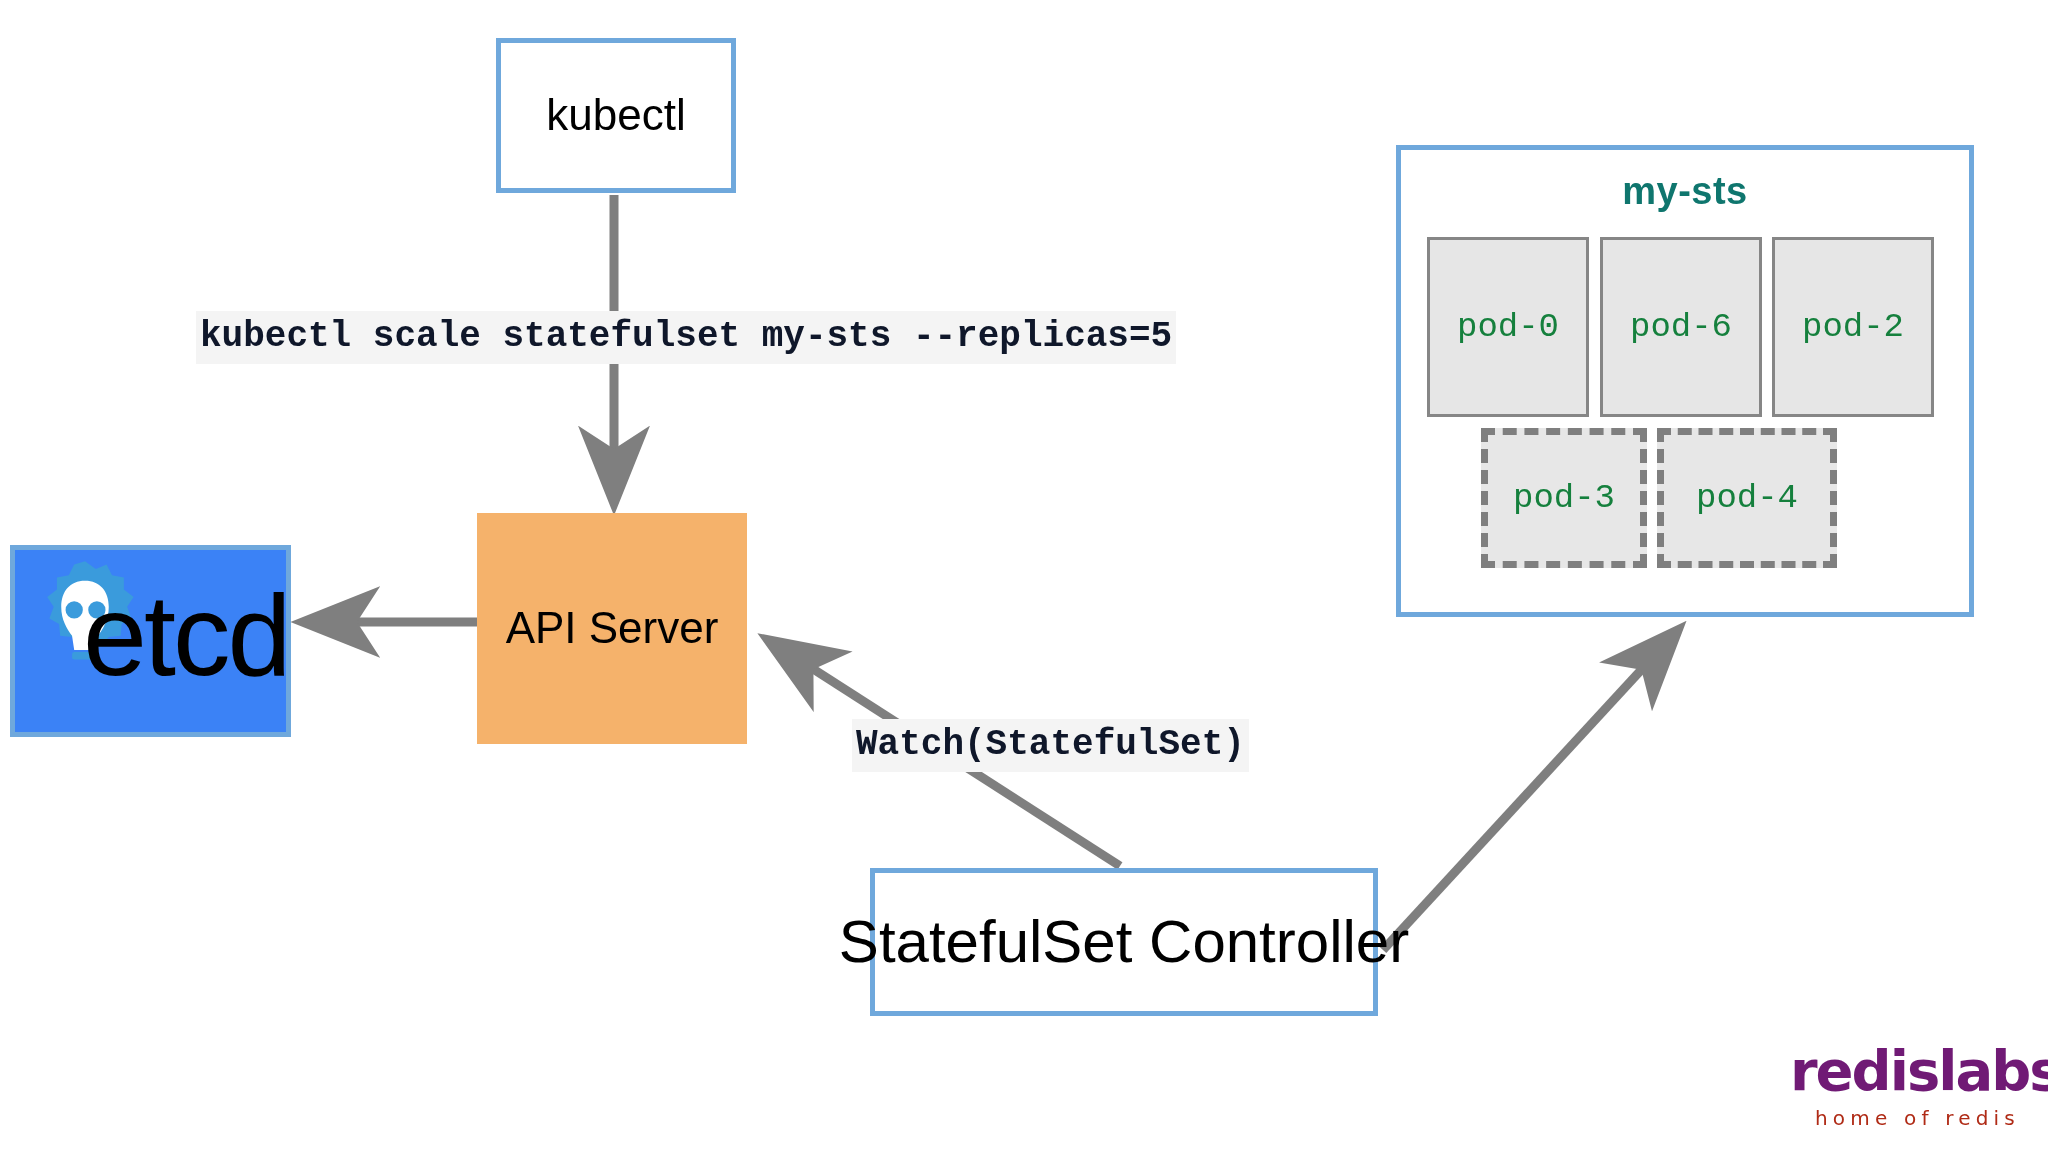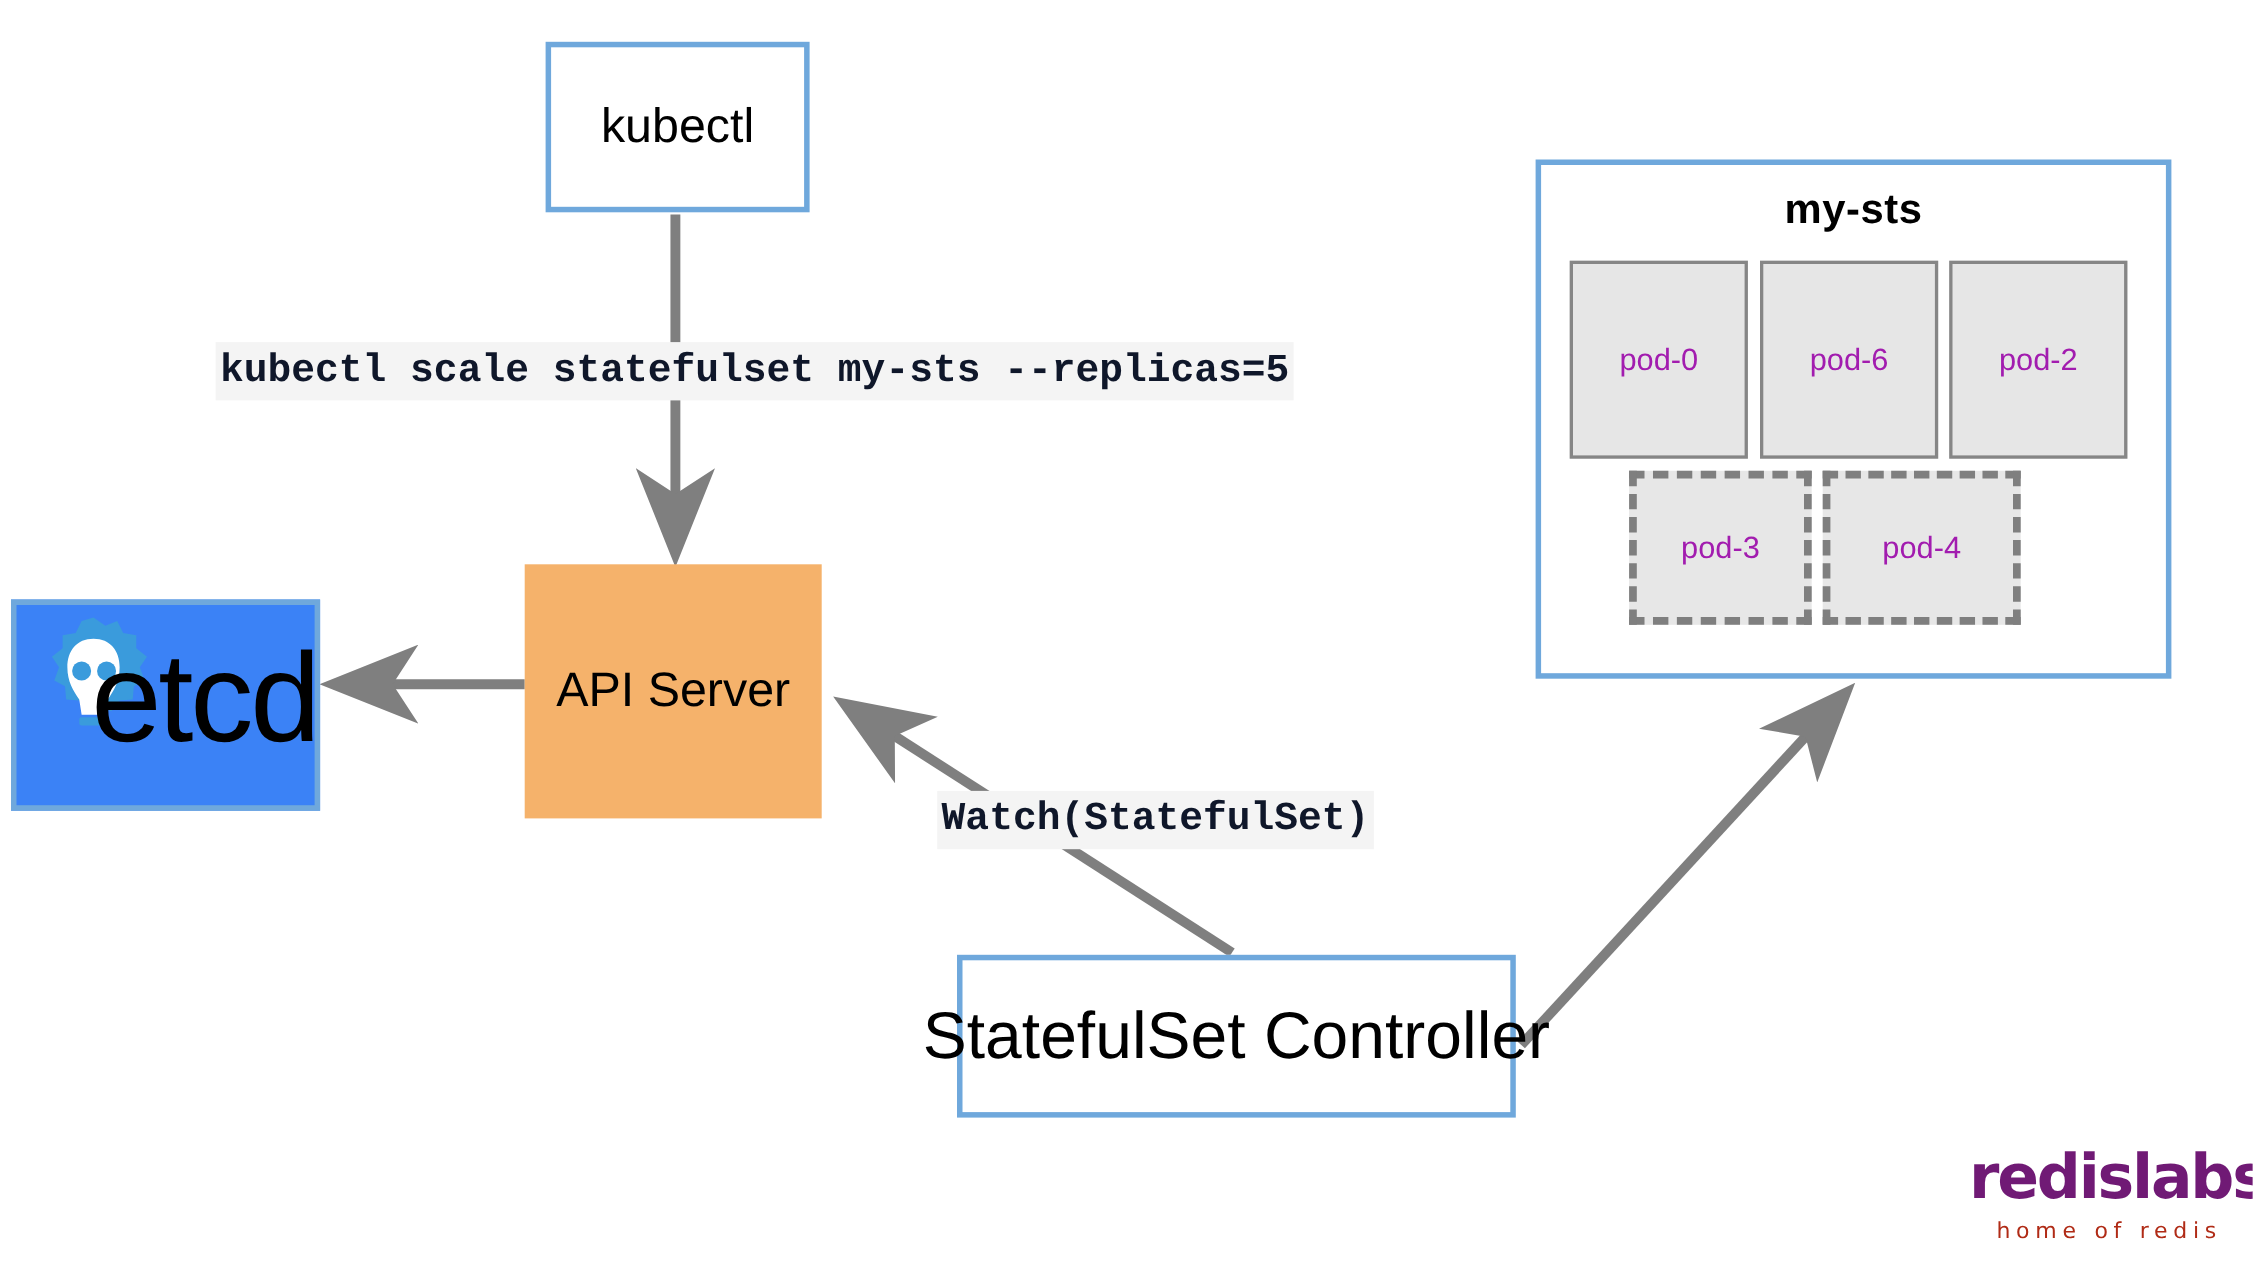--- a/index.html
+++ b/index.html
@@ -126,42 +126,42 @@
   }
   #group-my-sts-title {
     position: absolute;
     left: 0;
     top: 20px;
     width: 100%;
     text-align: center;
     font-family: "Liberation Sans", sans-serif;
     font-size: 38px;
     font-weight: bold;
-    color: #000000;
+    color: #0f766e;
     letter-spacing: 0.5px;
   }
   .pod {
     position: absolute;
     box-sizing: border-box;
     background: #e6e6e6;
     display: flex;
     align-items: center;
     justify-content: center;
   }
   .pod-running {
     border: 3px solid #868686;
   }
   .pod-pending {
     border: 7px dashed #7f7f7f;
     background: #e7e7e7;
   }
   .pod-label {
-    font-family: Liberation Sans, sans-serif;
-    font-size: 28px;
-    color: #a21caf;
+    font-family: Liberation Mono, monospace;
+    font-size: 34px;
+    color: #15803d;
     white-space: nowrap;
   }
 
   
   #pod-0 { left: 26px;  top: 87px;  width: 162px; height: 180px; }
   #pod-1 { left: 199px; top: 87px;  width: 162px; height: 180px; }
   #pod-2 { left: 371px; top: 87px;  width: 162px; height: 180px; }
   #pod-3 { left: 80px;  top: 278px; width: 166px; height: 140px; }
   #pod-4 { left: 256px; top: 278px; width: 180px; height: 140px; }
 

